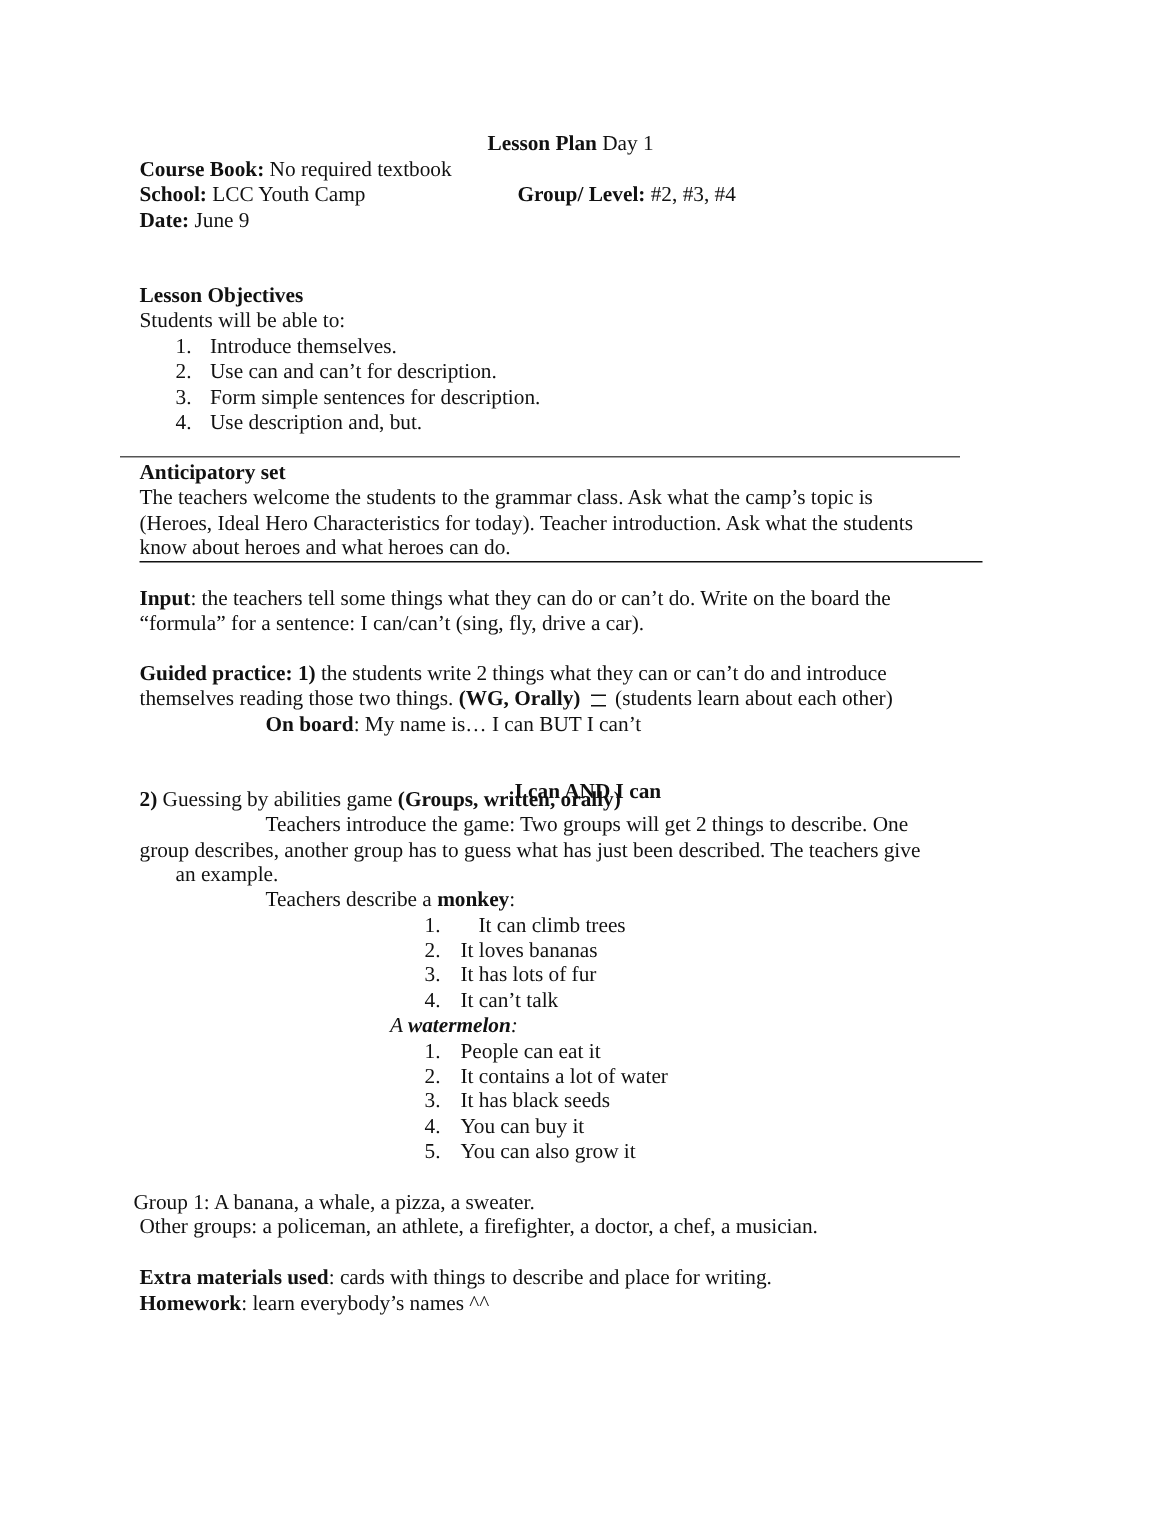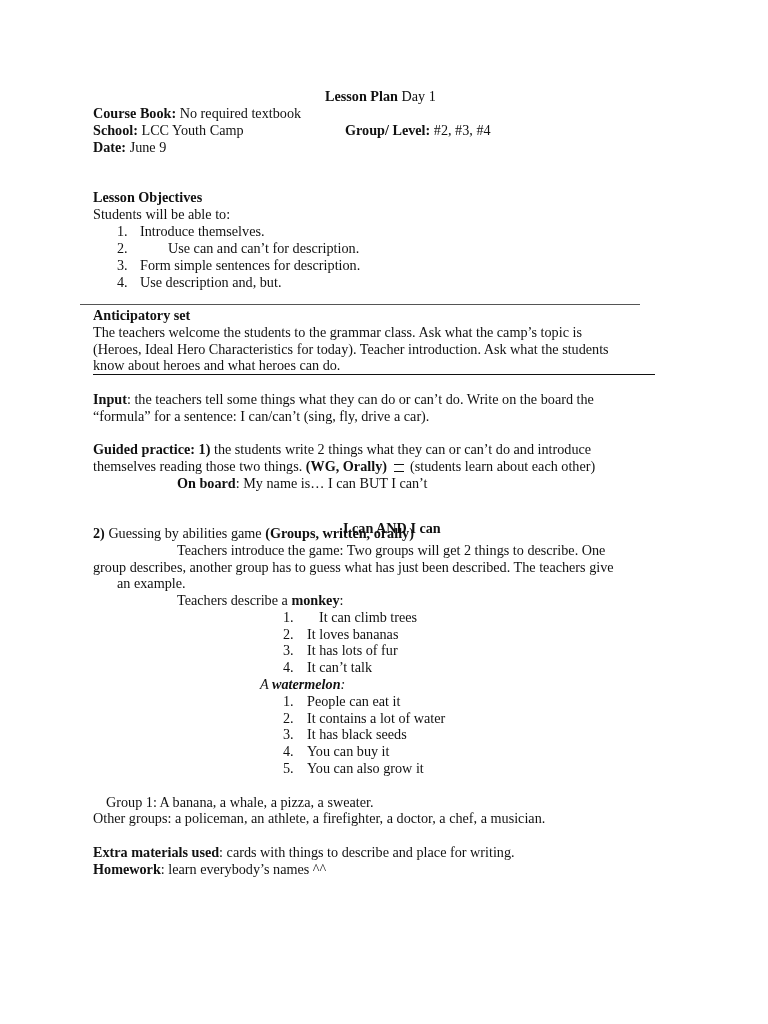--- a/index.html
+++ b/index.html
@@ -33,21 +33,21 @@
 </div>
 
 <div class="line" style="left:93px; top:189px;">
   <b>Lesson Objectives</b>
 </div>
 <div class="line" style="left:93px; top:206px;">Students will be able to:</div>
 
 <div class="num" style="left:117px; top:223px;">1.</div>
 <div class="line" style="left:140px; top:223px;">Introduce themselves.</div>
 <div class="num" style="left:117px; top:240px;">2.</div>
-<div class="line" style="left:140px; top:240px;margin-left:28px;">Use can and can’t for description.</div>
+<div class="line" style="left:140px; top:240px;">Use can and can’t for description.</div>
 <div class="num" style="left:117px; top:257px;">3.</div>
 <div class="line" style="left:140px; top:257px;">Form simple sentences for description.</div>
 <div class="num" style="left:117px; top:274px;">4.</div>
 <div class="line" style="left:140px; top:274px;">Use description and, but.</div>
 
 <div class="rule" style="left:80px; top:304px; width:560px; border-top:1.5px solid #555555;"></div>
 
 <div class="line" style="left:93px; top:307px;">
   <b>Anticipatory set</b>
 </div>
@@ -100,21 +100,21 @@
 <div class="line" style="left:307px; top:693px;">People can eat it</div>
 <div class="num" style="left:283px; top:710px;">2.</div>
 <div class="line" style="left:307px; top:710px;">It contains a lot of water</div>
 <div class="num" style="left:283px; top:726px;">3.</div>
 <div class="line" style="left:307px; top:726px;">It has black seeds</div>
 <div class="num" style="left:283px; top:743px;">4.</div>
 <div class="line" style="left:307px; top:743px;">You can buy it</div>
 <div class="num" style="left:283px; top:760px;">5.</div>
 <div class="line" style="left:307px; top:760px;">You can also grow it</div>
 
-<div class="line" style="left:106px; top:794px;text-align:right;">Group 1:  A banana, a whale, a pizza, a sweater.</div>
+<div class="line" style="left:89px; top:794px;text-align:right;">Group 1:  A banana, a whale, a pizza, a sweater.</div>
 <div class="line" style="left:93px; top:810px;">Other groups: a policeman, an athlete, a firefighter, a doctor, a chef, a musician.</div>
 
 <div class="line" style="left:93px; top:844px;">
   <b>Extra materials used</b><span>: cards with things to describe and place for writing.</span>
 </div>
 <div class="line" style="left:93px; top:861px;">
   <b>Homework</b><span>: learn everybody’s names ^^</span>
 </div>
 
 </body></html>

